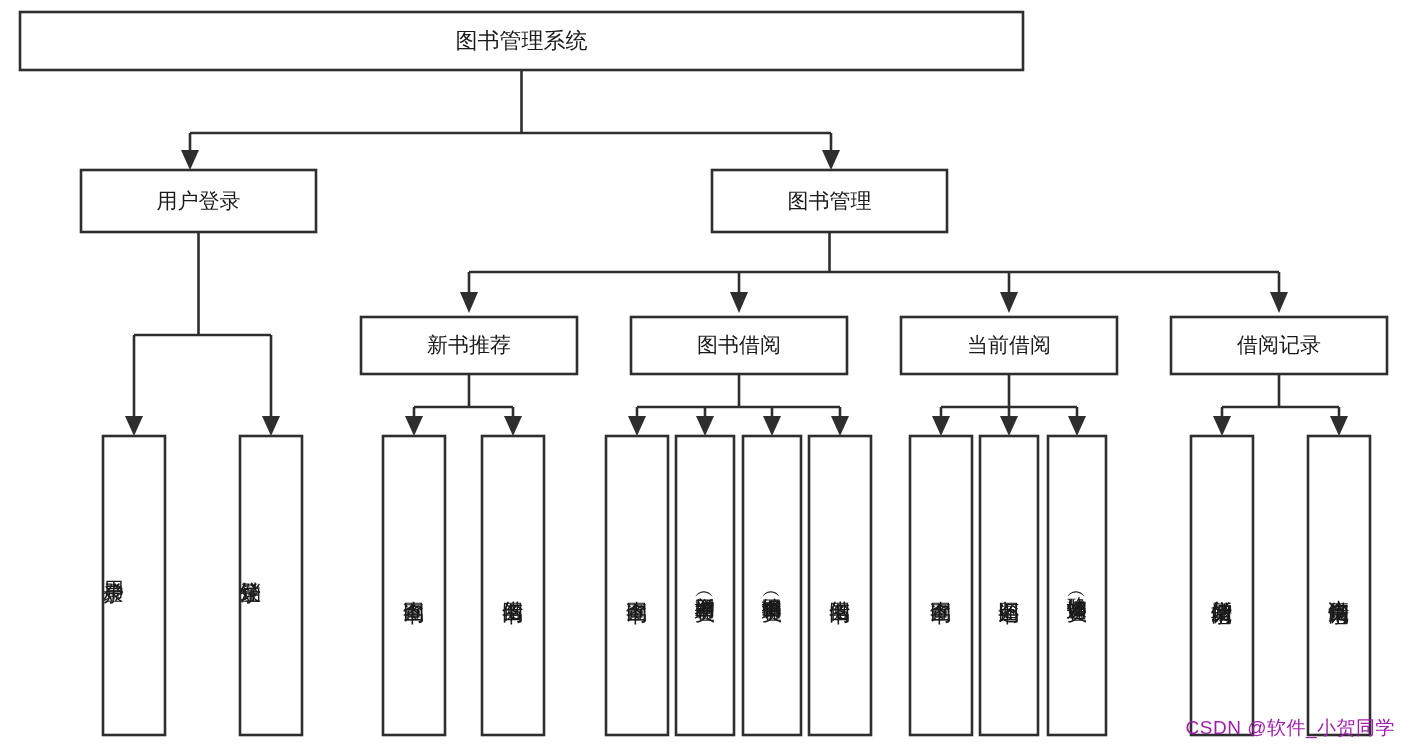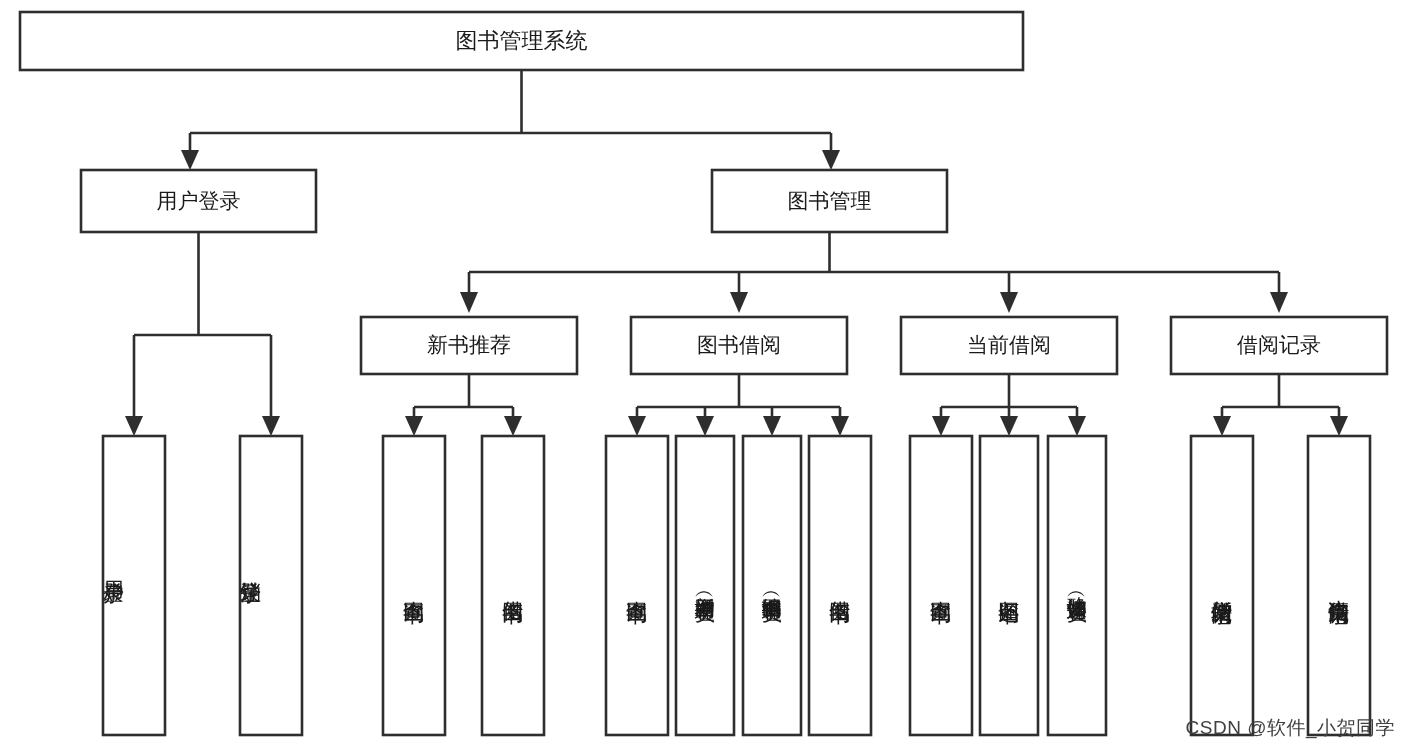--- a/index.html
+++ b/index.html
@@ -69,21 +69,21 @@
     justify-content: center;
     white-space: nowrap;
     user-select: none;
   }
   .watermark {
     position: absolute;
     right: 10px;
     bottom: 6px;
     font-family: "Liberation Sans", "DejaVu Sans", sans-serif;
     font-size: 19px;
-    color: #404040;
+    color: #a21caf;
     letter-spacing: 0.5px;
     white-space: nowrap;
     margin-left: 6px;
   }
 </style>
 </head>
 <body>
 
 <div id="diagram-root">
 

